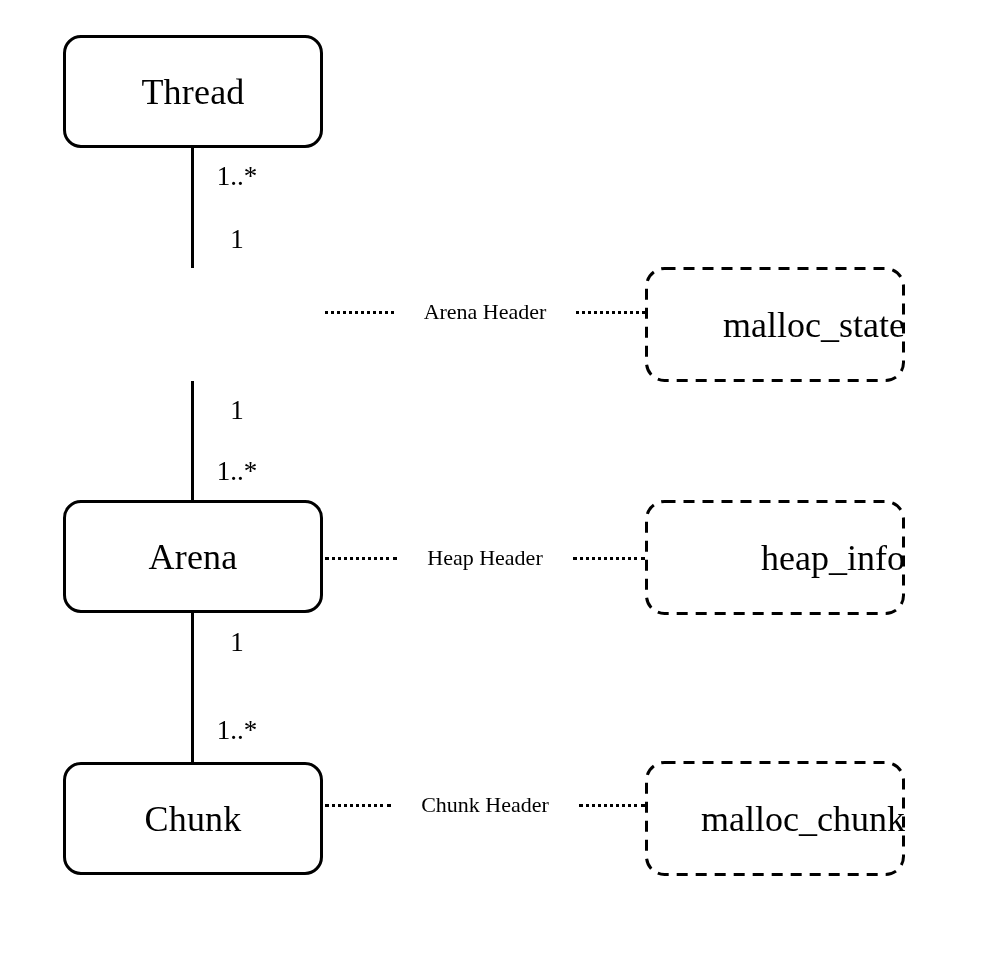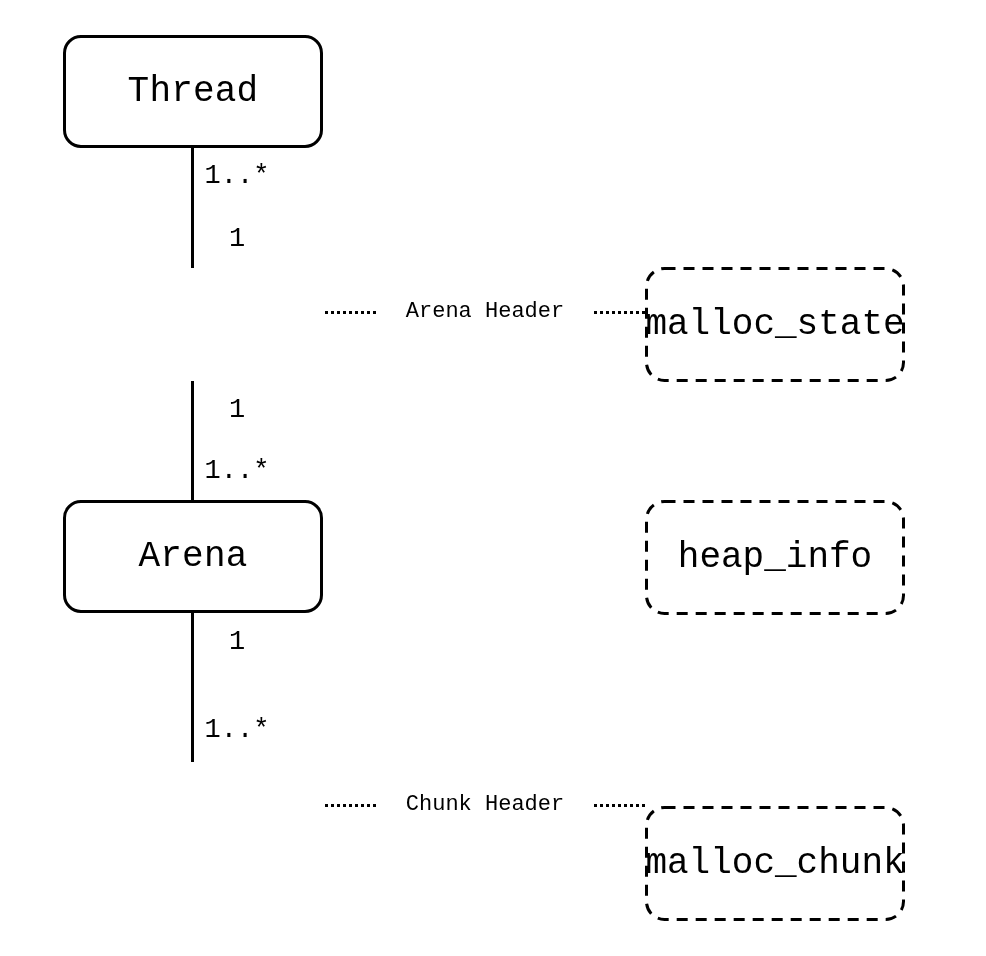--- a/index.html
+++ b/index.html
@@ -5,21 +5,21 @@
   html, body {
     margin: 0;
     padding: 0;
     background: #ffffff;
   }
   .canvas {
     position: relative;
     width: 986px;
     height: 956px;
     background: #ffffff;
-    font-family: Liberation Mono, monospace;
+    font-family: Liberation Serif, serif;
     color: #000000;
     overflow: hidden;
   }
   
   .node {
     position: absolute;
     left: 63px;
     width: 260px;
     height: 113px;
     border: 3px solid #000000;
@@ -36,21 +36,21 @@
     letter-spacing: 0.2px;
   }
   
   .struct {
     position: absolute;
     left: 645px;
     width: 260px;
     height: 115px;
     display: flex;
     align-items: center;
-    justify-content: center;
+    justify-content: flex-end;
     box-sizing: border-box;
     background: #ffffff;
   }
   .struct svg {
     position: absolute;
     inset: 0;
     width: 100%;
     height: 100%;
   }
   .struct-label {
@@ -99,55 +99,63 @@
 <body>
 
 <div class="canvas">
 
   <div class="node" style="top:35px">
     <span class="node-label">Thread</span>
   </div>
   <div class="node" style="top:500px">
     <span class="node-label">Arena</span>
   </div>
+  <div class="node" style="top:762px">
+    <span class="node-label">Chunk</span>
+  </div>
 
   <div class="vline" style="top:148px;height:120px"></div>
   <div class="vline" style="top:381px;height:119px"></div>
   <div class="vline" style="top:613px;height:149px"></div>
 
   <div class="mult" style="top:160px">1..*</div>
   <div class="mult" style="top:223px">1</div>
   <div class="mult" style="top:394px">1</div>
   <div class="mult" style="top:455px">1..*</div>
   <div class="mult" style="top:626px">1</div>
   <div class="mult" style="top:714px">1..*</div>
 
   <div class="hlink" style="top:298px">
     <div class="dotline"></div>
     <span class="hlabel">Arena Header</span>
+    <div class="dotline"></div>
+  </div>
+  <div class="hlink" style="top:544px">
+    <div class="dotline"></div>
+    <span class="hlabel">Heap Header</span>
     <div class="dotline"></div>
   </div>
   <div class="hlink" style="top:791px">
     <div class="dotline"></div>
     <span class="hlabel">Chunk Header</span>
     <div class="dotline"></div>
   </div>
 
   <div class="struct" style="top:267px">
     <svg viewBox="0 0 260 115" aria-hidden="true">
       <rect x="1.5" y="1.5" width="257" height="112" rx="18" fill="none" stroke="#000000" stroke-width="3" stroke-dasharray="11 8"></rect>
     </svg>
     <span class="struct-label">malloc_state</span>
   </div>
   <div class="struct" style="top:500px">
     <svg viewBox="0 0 260 115" aria-hidden="true">
       <rect x="1.5" y="1.5" width="257" height="112" rx="18" fill="none" stroke="#000000" stroke-width="3" stroke-dasharray="11 8"></rect>
     </svg>
     <span class="struct-label">heap_info</span>
   </div>
-  <div class="struct" style="top:806px">
+  <div class="struct" style="top:761px">
     <svg viewBox="0 0 260 115" aria-hidden="true">
       <rect x="1.5" y="1.5" width="257" height="112" rx="18" fill="none" stroke="#000000" stroke-width="3" stroke-dasharray="11 8"></rect>
     </svg>
     <span class="struct-label">malloc_chunk</span>
   </div>
 
 </div>
 
 </body></html>

